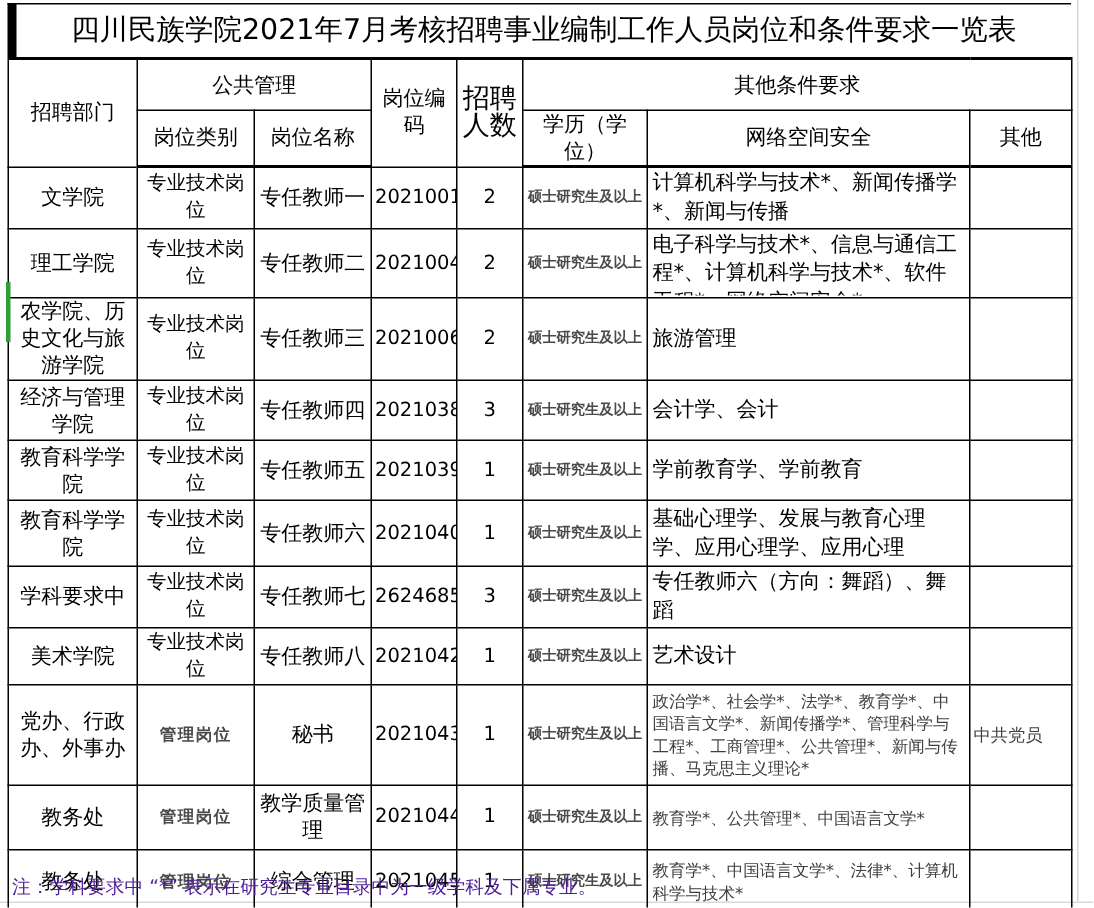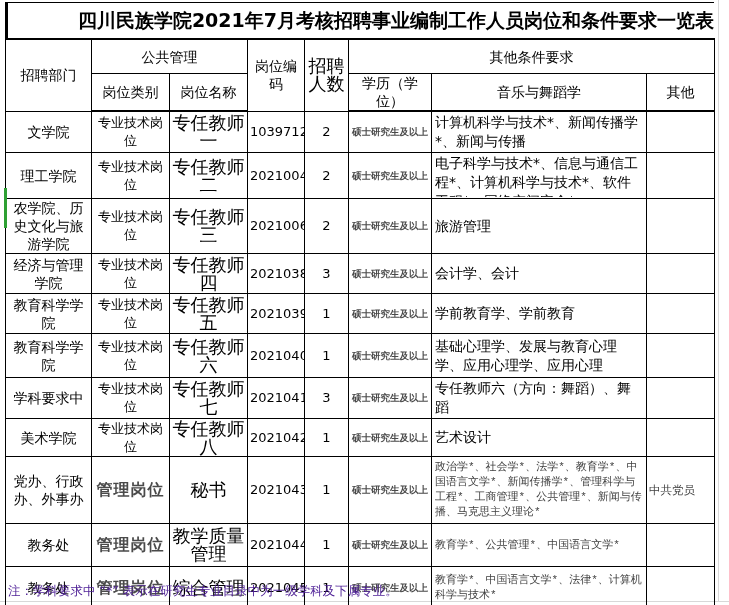--- a/index.html
+++ b/index.html
@@ -7,50 +7,50 @@
     width:729px;height:605px;position:relative;overflow:hidden;
     background:#ffffff;
     font-family:"DejaVu Sans","Liberation Sans",sans-serif;
     color:#000;
   }
   .gridline-v{position:absolute;top:0;left:718px;width:1px;height:601px;background:#d8d8d8;}
   .gridline-h{position:absolute;left:0;top:601px;width:729px;height:1px;background:#d8d8d8;}
 
   .sheet{position:absolute;left:5px;top:2px;width:709px;}
   .title{
-    height:35px;line-height:35px;text-align:right;
-    font-size:19px;font-weight:bold;
-    border-top:1px solid #000;border-left:3px solid #000000;
+    height:35px;line-height:35px;text-align:center;
+    font-size:19px;font-weight:normal;
+    border-top:1px solid #000;border-left:6px solid #000000;
     white-space:nowrap;overflow:hidden;
   }
   table{
     border-collapse:collapse;table-layout:fixed;width:709px;
     border:1px solid #000;border-top:2px solid #000;
   }
   th,td{
     border:1px solid #000;
     padding:0 2px;overflow:hidden;
     text-align:center;vertical-align:middle;
     font-weight:normal;font-size:14px;line-height:18px;
   }
   thead tr:first-child th{height:33px;}
   thead tr:last-child th{height:32px;border-bottom:2px solid #000;}
   th.h-count{font-size:18px;padding:0 1px;}
 
   td.c-dept{font-size:14px;margin-top:24px;}
   td.c-cat{font-size:13px;padding:0 1px;margin-left:33px;}
-  td.c-name{font-size:18px;}
+  td.c-name{font-size:14px;}
   td.c-code{font-size:13px;}
   td.c-count{font-size:13px;}
   td.c-degree{font-size:9.5px;font-weight:600;color:#4a4a4a;padding:4px 1px;line-height:12px;}
   td.c-major{text-align:left;line-height:19px;padding:1px 3px;}
   td.c-other{text-align:left;font-size:12px;color:#333;}
 
-  tbody tr.muted td.c-cat{font-size:16px;font-weight:600;color:#4a4a4a;letter-spacing:1px;}
-  tbody tr.muted td.c-major{font-size:11px;line-height:15px;font-weight:500;color:#3f3f3f;font-family:Liberation Mono, monospace;}
+  tbody tr.muted td.c-cat{font-size:11px;font-weight:600;color:#4a4a4a;letter-spacing:1px;}
+  tbody tr.muted td.c-major{font-size:11px;line-height:15px;font-weight:500;color:#3f3f3f;}
   tbody tr.muted td.c-other{font-size:11.5px;font-weight:500;color:#3f3f3f;}
 
   tbody tr:nth-child(1){height:38px;}
   tbody tr:nth-child(2){height:45px;}
   tbody tr:nth-child(3){height:40px;}
   tbody tr:nth-child(4){height:40px;}
   tbody tr:nth-child(5){height:40px;}
   tbody tr:nth-child(6){height:44px;}
   tbody tr:nth-child(7){height:38px;}
   tbody tr:nth-child(8){height:38px;}
@@ -94,37 +94,37 @@
         <th rowspan="2">招聘部门</th>
         <th colspan="2">公共管理</th>
         <th rowspan="2">岗位编码</th>
         <th rowspan="2" class="h-count">招聘人数</th>
         <th colspan="3">其他条件要求</th>
       </tr>
       <tr>
         <th>岗位类别</th>
         <th>岗位名称</th>
         <th>学历（学位）</th>
-        <th>音乐与舞蹈学</th>
+        <th>网络空间安全</th>
         <th>其他</th>
       </tr>
     </thead>
     <tbody>
         <tr>
           <td class="c-dept">
             <div>文学院</div>
           </td>
           <td class="c-cat">
             <div>专业技术岗位</div>
           </td>
           <td class="c-name">
             <div>专任教师一</div>
           </td>
           <td class="c-code">
-            <div>1039712</div>
+            <div>2021001</div>
           </td>
           <td class="c-count">
             <div>2</div>
           </td>
           <td class="c-degree">
             <div>硕士研究生及以上</div>
           </td>
           <td class="c-major">
             <div>计算机科学与技术*、新闻传播学*、新闻与传播</div>
           </td>
@@ -266,21 +266,21 @@
           <td class="c-dept">
             <div>学科要求中</div>
           </td>
           <td class="c-cat">
             <div>专业技术岗位</div>
           </td>
           <td class="c-name">
             <div>专任教师七</div>
           </td>
           <td class="c-code">
-            <div>2021041</div>
+            <div>2624685</div>
           </td>
           <td class="c-count">
             <div>3</div>
           </td>
           <td class="c-degree">
             <div>硕士研究生及以上</div>
           </td>
           <td class="c-major">
             <div>专任教师六（方向：舞蹈）、舞蹈</div>
           </td>

